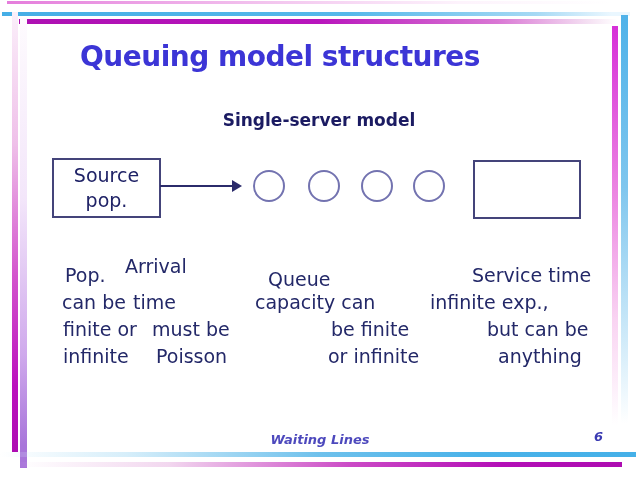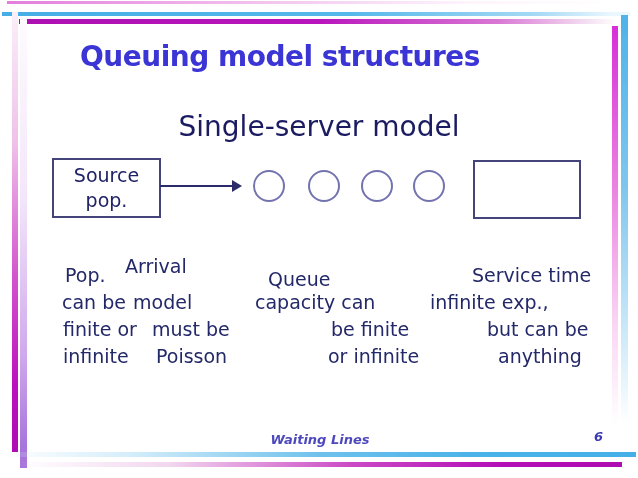--- a/index.html
+++ b/index.html
@@ -25,21 +25,21 @@
     background:linear-gradient(to bottom,#d62fd8,#ec86e2 40%,#f9d4f2 70%,rgba(255,255,255,0) 95%);}
   .right-blue-bar{left:621px;top:15px;width:7px;height:430px;
     background:linear-gradient(to bottom,#4fb2e9,#7fc6ee 40%,#cfeaf9 75%,rgba(255,255,255,0) 95%);}
   .bottom-blue{left:0px;top:452px;width:636px;height:5px;
     background:linear-gradient(to right,rgba(255,255,255,0),#d6eefa 20%,#6fc1ec 50%,#49b2e9 75%,#45b0e8);}
   .bottom-magenta{left:18px;top:462px;width:604px;height:5px;
     background:linear-gradient(to right,rgba(255,255,255,0),#f2d7ef 25%,#cb4ac6 55%,#b30fb7 80%,#ad0cb1);}
 
   
   .title{left:52px;top:40px;font-size:28px;font-weight:700;color:#3c35d6;letter-spacing:-0.5px;margin-left:28px;}
-  .subtitle{left:0;top:110px;width:100%;text-align:center;font-size:28px;font-weight:400;color:#1b1b62;}
+  .subtitle{left:0;top:110px;width:100%;text-align:center;font-size:17px;font-weight:700;color:#1b1b62;}
 
   .dbox{border:2px solid #44447a;background:#fff;display:flex;flex-direction:column;
     align-items:center;justify-content:center;color:#1f2266;font-size:19px;line-height:25px;box-sizing:border-box;}
   .source-box{left:52px;top:158px;width:109px;height:60px;}
   .service-box{left:473px;top:160px;width:108px;height:59px;}
 
   .arrow-line{left:160px;top:185px;width:73px;height:2px;background:#2b2b6b;}
   .arrow-head{left:232px;top:180px;width:0;height:0;
     border-top:6px solid transparent;border-bottom:6px solid transparent;border-left:10px solid #2b2b6b;}
 
@@ -82,21 +82,21 @@
 
 <div class="abs dbox service-box">
 </div>
 
 <span class="abs note" style="left:65px;top:264px;">Pop.</span>
 <span class="abs note" style="left:125px;top:255px;">Arrival</span>
 <span class="abs note" style="left:268px;top:268px;">Queue</span>
 <span class="abs note" style="left:428px;top:264px;margin-left:44px;">Service time</span>
 
 <span class="abs note" style="left:62px;top:291px;">can be</span>
-<span class="abs note" style="left:133px;top:291px;">model</span>
+<span class="abs note" style="left:133px;top:291px;">time</span>
 <span class="abs note" style="left:255px;top:291px;">capacity can</span>
 <span class="abs note" style="left:430px;top:291px;">infinite exp.,</span>
 
 <span class="abs note" style="left:63px;top:318px;">finite or</span>
 <span class="abs note" style="left:152px;top:318px;">must be</span>
 <span class="abs note" style="left:331px;top:318px;">be finite</span>
 <span class="abs note" style="left:487px;top:318px;">but can be</span>
 
 <span class="abs note" style="left:63px;top:345px;">infinite</span>
 <span class="abs note" style="left:156px;top:345px;">Poisson</span>

